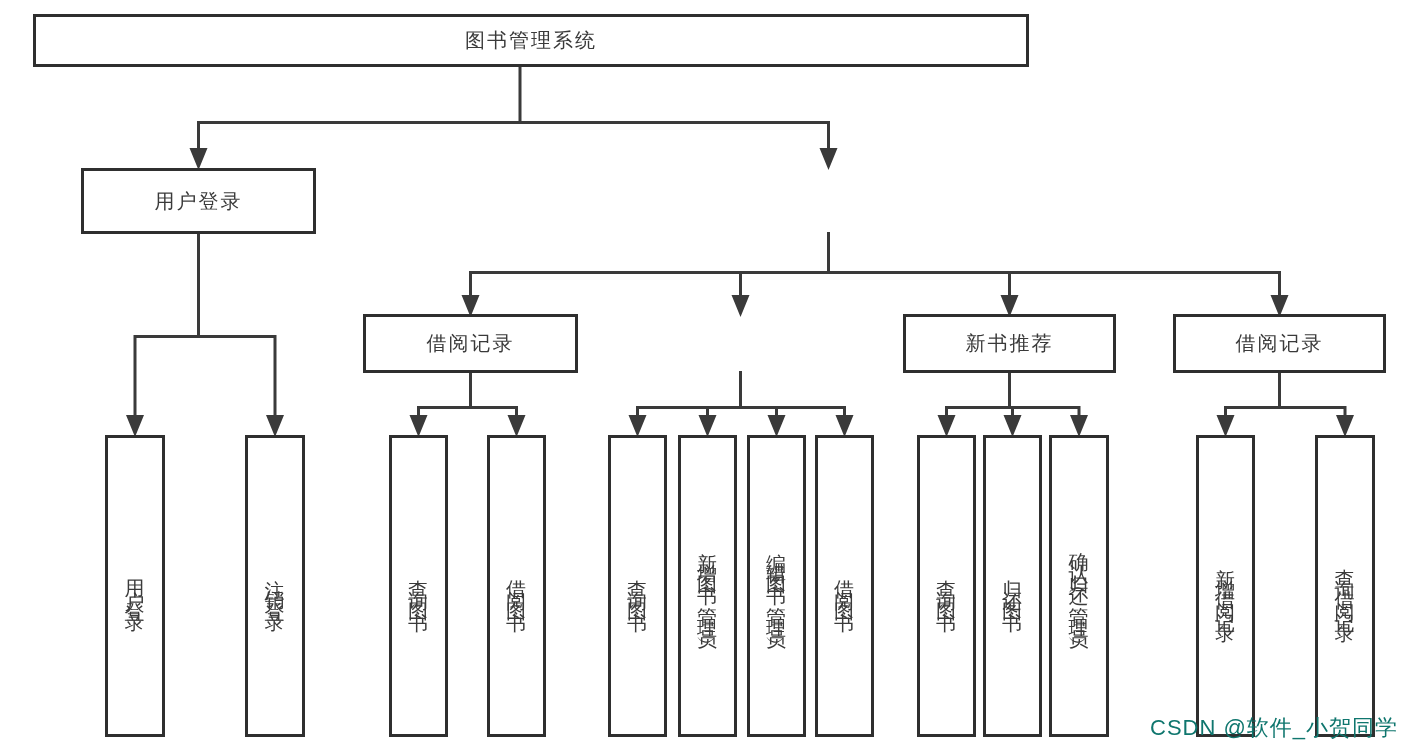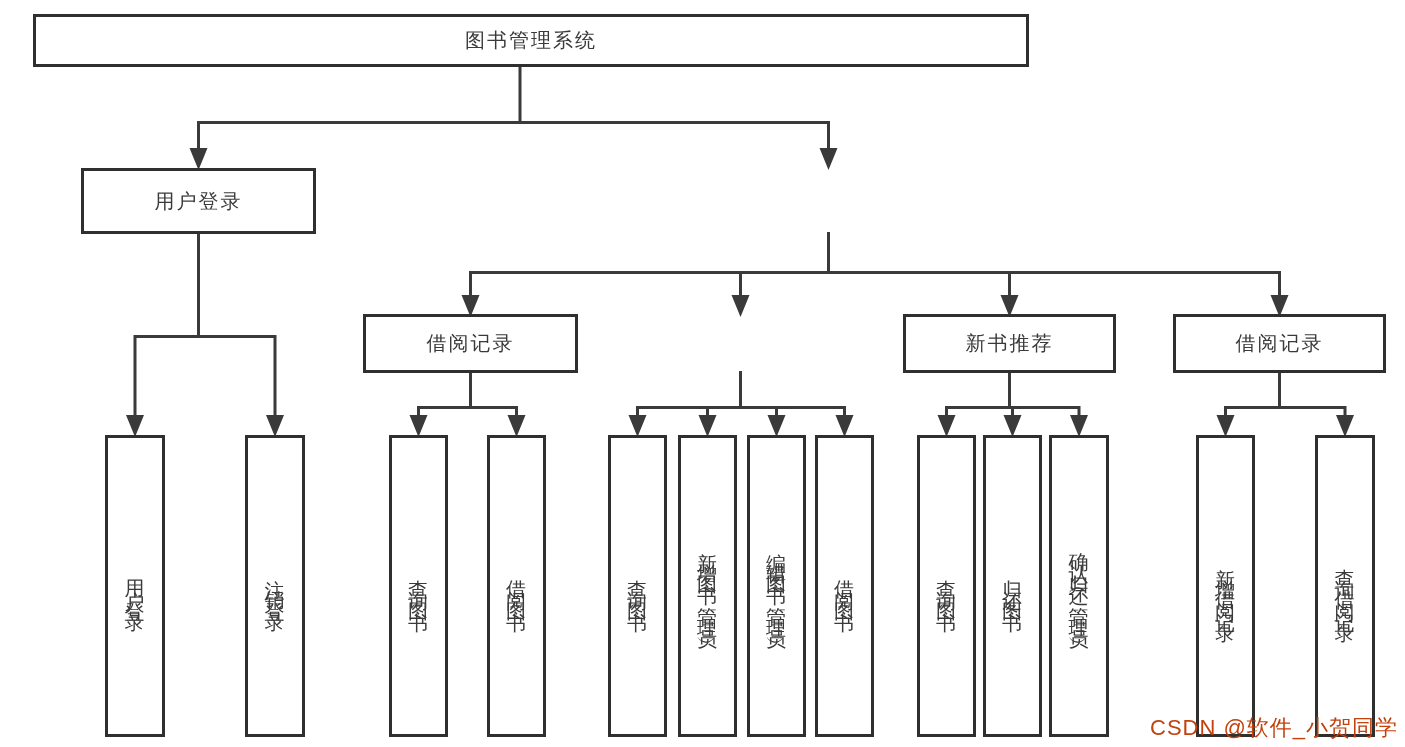--- a/index.html
+++ b/index.html
@@ -14,21 +14,21 @@
     display:flex; align-items:center; justify-content:center;
     white-space:nowrap;
   }
   .h { font-size:20px; letter-spacing:2px; }
   .v {
     writing-mode:vertical-rl; text-orientation:mixed;
     font-size:20px; letter-spacing:11px; line-height:1;
   }
   .watermark {
     position:absolute; left:1150px; top:713px;
-    font-size:22px; color:#c2410c; letter-spacing:1px; white-space:nowrap;
+    font-size:22px; color:#0f766e; letter-spacing:1px; white-space:nowrap;
   }
 </style>
 </head>
 <body>
 
 <div id="stage">
 
   <svg width="1405" height="747" viewBox="0 0 1405 747" aria-hidden="true">
     <path fill="none" stroke="#3a3a3a" stroke-width="3" d="
       M520 65 V124

